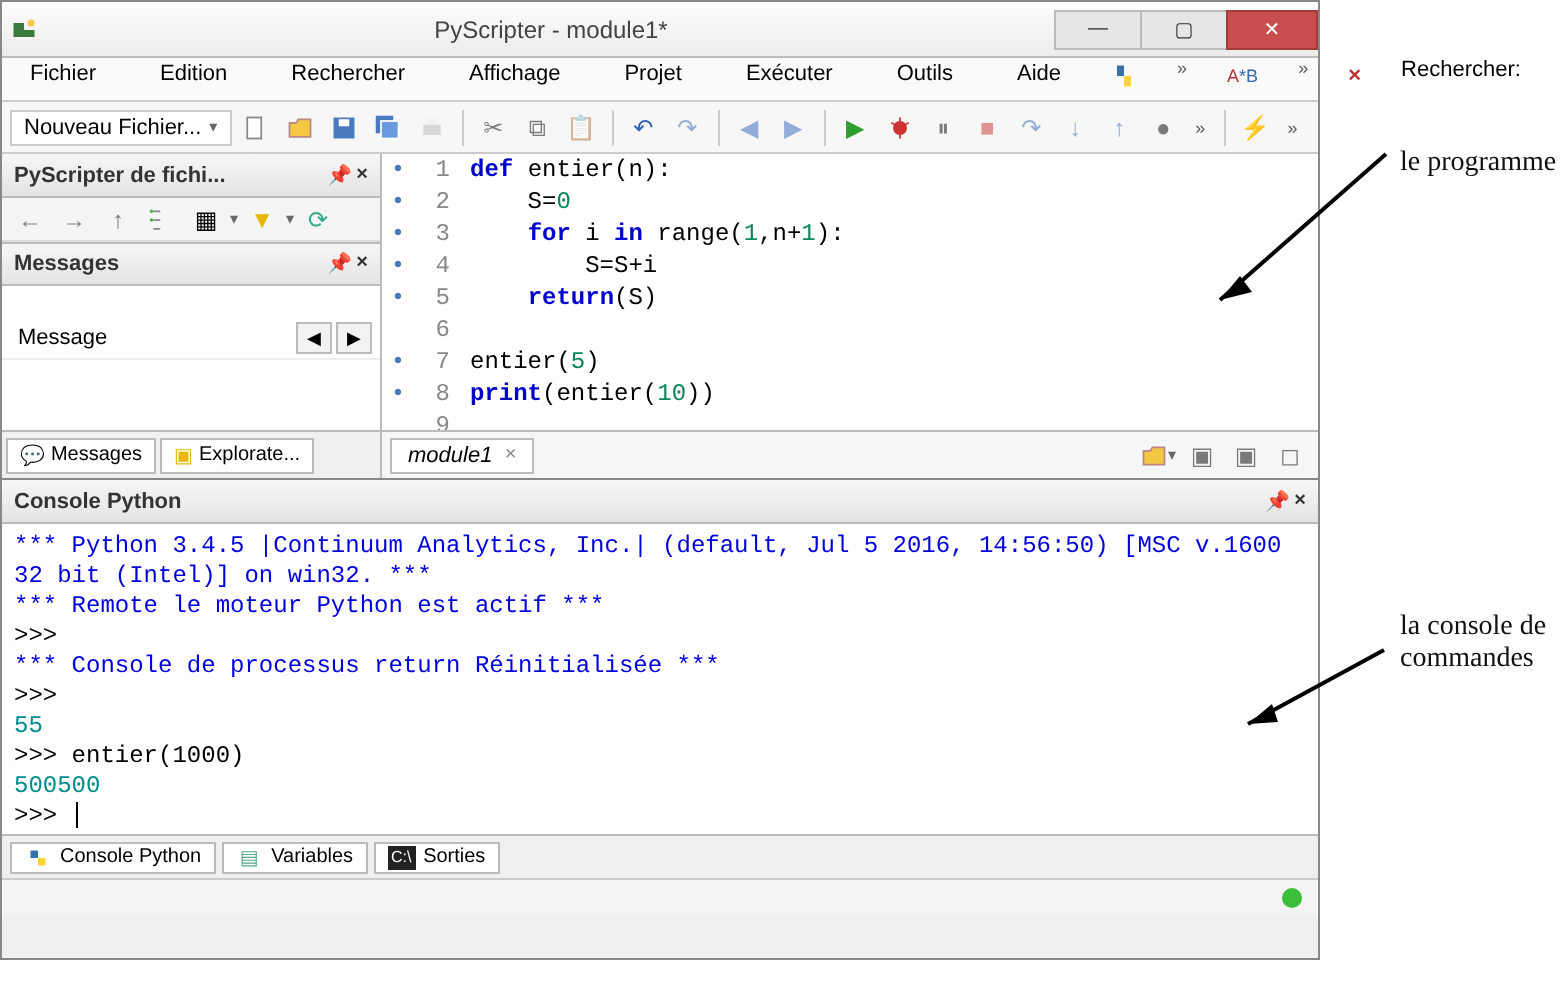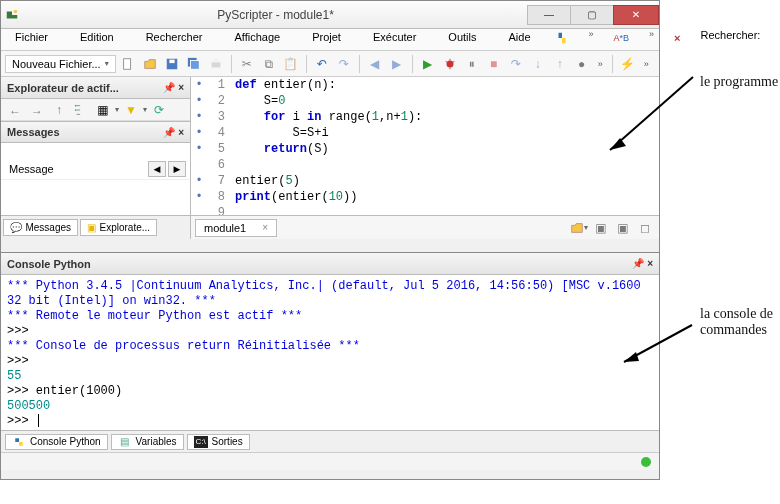--- a/index.html
+++ b/index.html
@@ -51,26 +51,26 @@
   .gutter-nums { width:24px; background:#fff; text-align:right; color:#888; padding-right:6px; }
   .code { flex:1; padding-left:4px; white-space:pre; }
   .ed-line { height:16px; line-height:16px; }
   .kw { color:#0000cc; font-weight:600; }
   .fn { color:#000; }
   .num { color:#098658; }
   .op { color:#000; }
   .call { color:#000; }
 
   .editor-tabs { height:24px; border-top:1px solid #bbb; background:#f6f6f6; display:flex; align-items:center; padding:0 4px; gap:4px; }
-  .ed-tab { padding:2px 8px; border:1px solid #bbb; background:#fff; display:flex; align-items:center; gap:16px; font-size:11px; }
+  .ed-tab { padding:2px 8px; border:1px solid #bbb; background:#fff; display:flex; align-items:center; gap:6px; font-size:11px;font-style:italic; }
   .ed-tab .x { color:#888; font-size:10px; }
   .ed-tabs-right { margin-left:auto; display:flex; gap:2px; }
 
   
-  .console-panel { height:200px; border-top:1px solid #888; display:flex; flex-direction:column;margin-top:13px; }
+  .console-panel { height:200px; border-top:1px solid #888; display:flex; flex-direction:column; }
   .console-body { flex:1; background:#fff; font-family: Consolas, "Courier New", monospace; font-size:12px; padding:4px 6px; overflow:auto; line-height:15px; }
   .c-blue { color:#0000dd; }
   .c-teal { color:#008b8b; }
   .c-black { color:#000; }
   .cursor-bar { display:inline-block; width:1px; height:13px; background:#000; vertical-align:middle; margin-left:2px; }
 
   
   .out-tabs { height:22px; background:#f0f0f0; border-top:1px solid #bbb; display:flex; align-items:center; padding:0 4px; gap:3px; }
   .out-tab { padding:1px 6px; border:1px solid #bbb; background:#fff; display:flex; align-items:center; gap:4px; font-size:10px; }
   .out-tab .ic { width:14px; height:12px; display:inline-flex; align-items:center; justify-content:center; }
@@ -191,21 +191,21 @@
     <span class="chev">»</span>
     <div class="tb-sep"></div>
     <div class="tb-btn" style="color:#e6b800">⚡</div>
     <span class="chev">»</span>
   </div>
 
   <div class="main">
 
     <div class="left-col">
       <div class="panel-head">
-        <span>Explorateur de actif...</span>
+        <span>PyScripter de fichi...</span>
         <span class="pin">
           <span style="font-size:10px">📌</span>
           <span style="font-size:10px">×</span>
         </span>
       </div>
       <div class="panel-tools">
         <div class="tb-btn" style="opacity:.5">←</div>
         <div class="tb-btn" style="opacity:.5">→</div>
         <div class="tb-btn" style="opacity:.5">↑</div>
         <div class="tb-btn">

